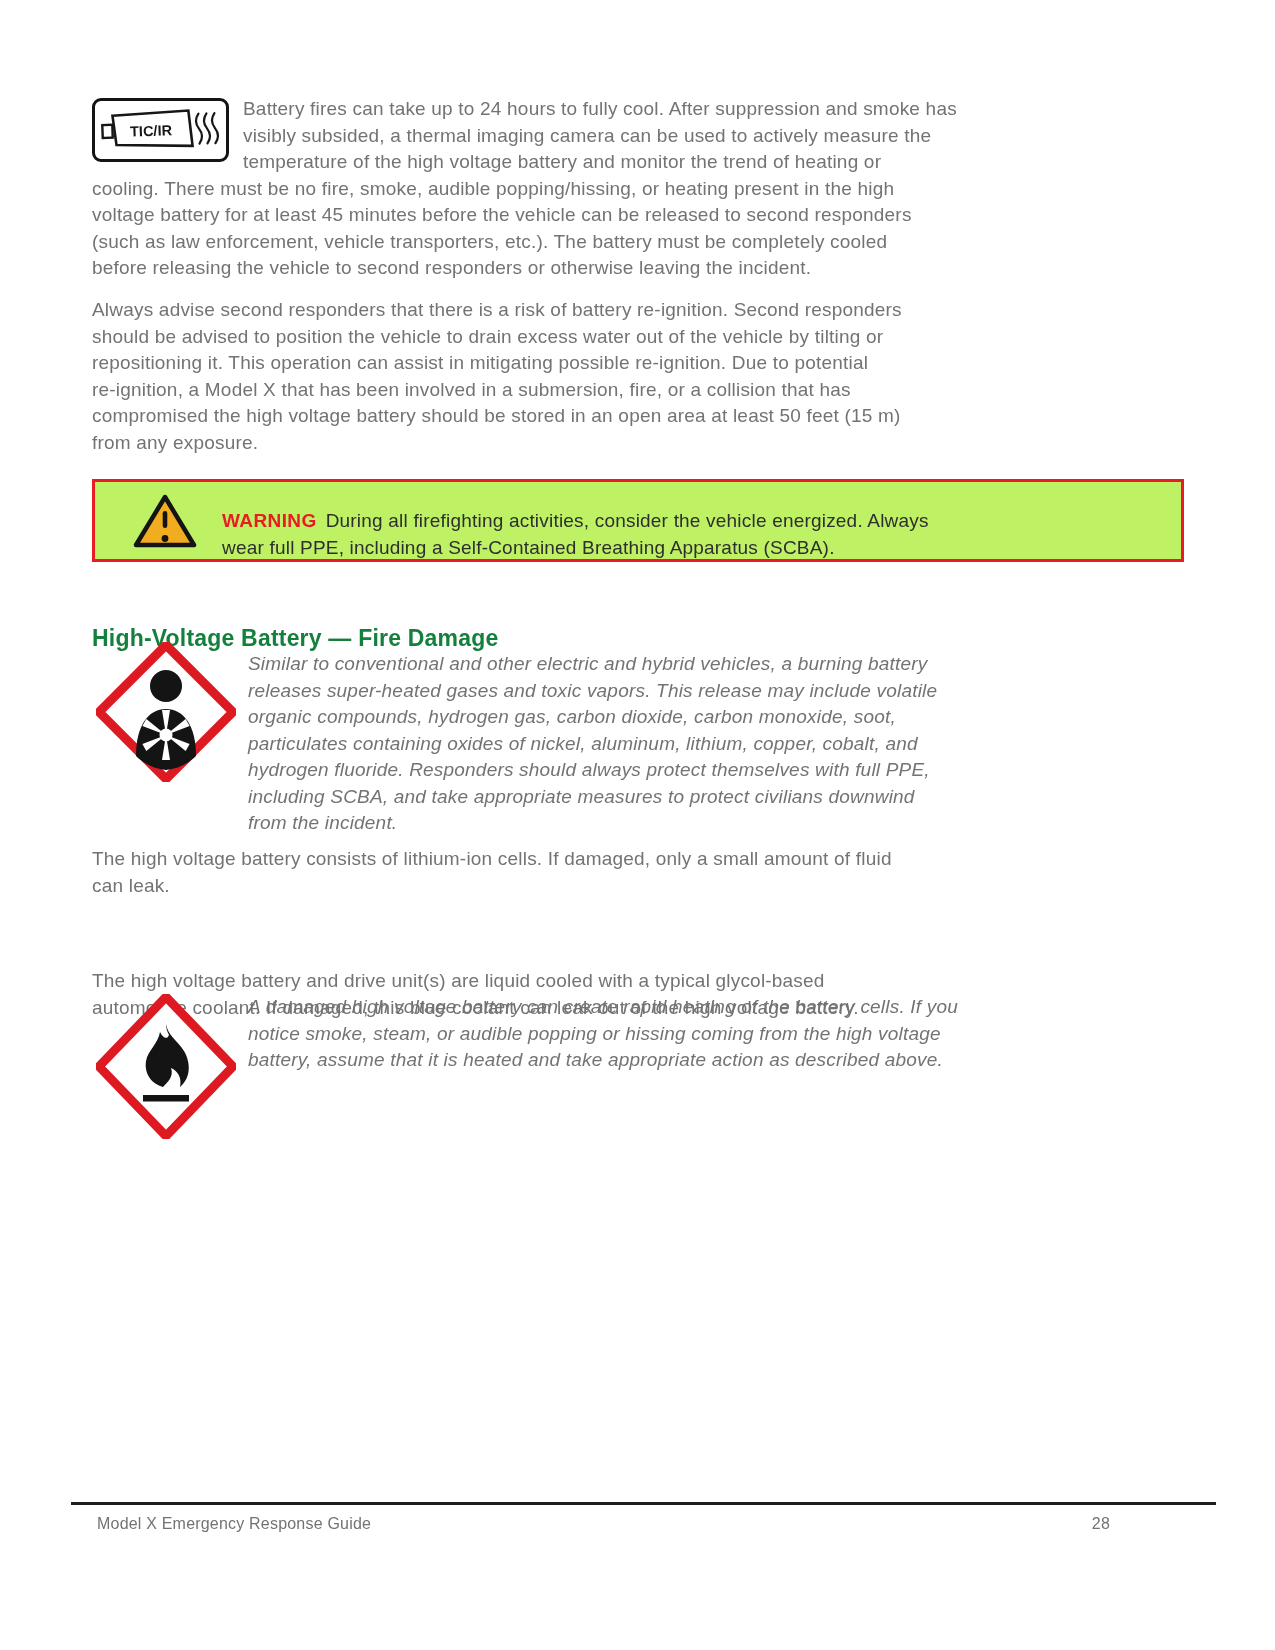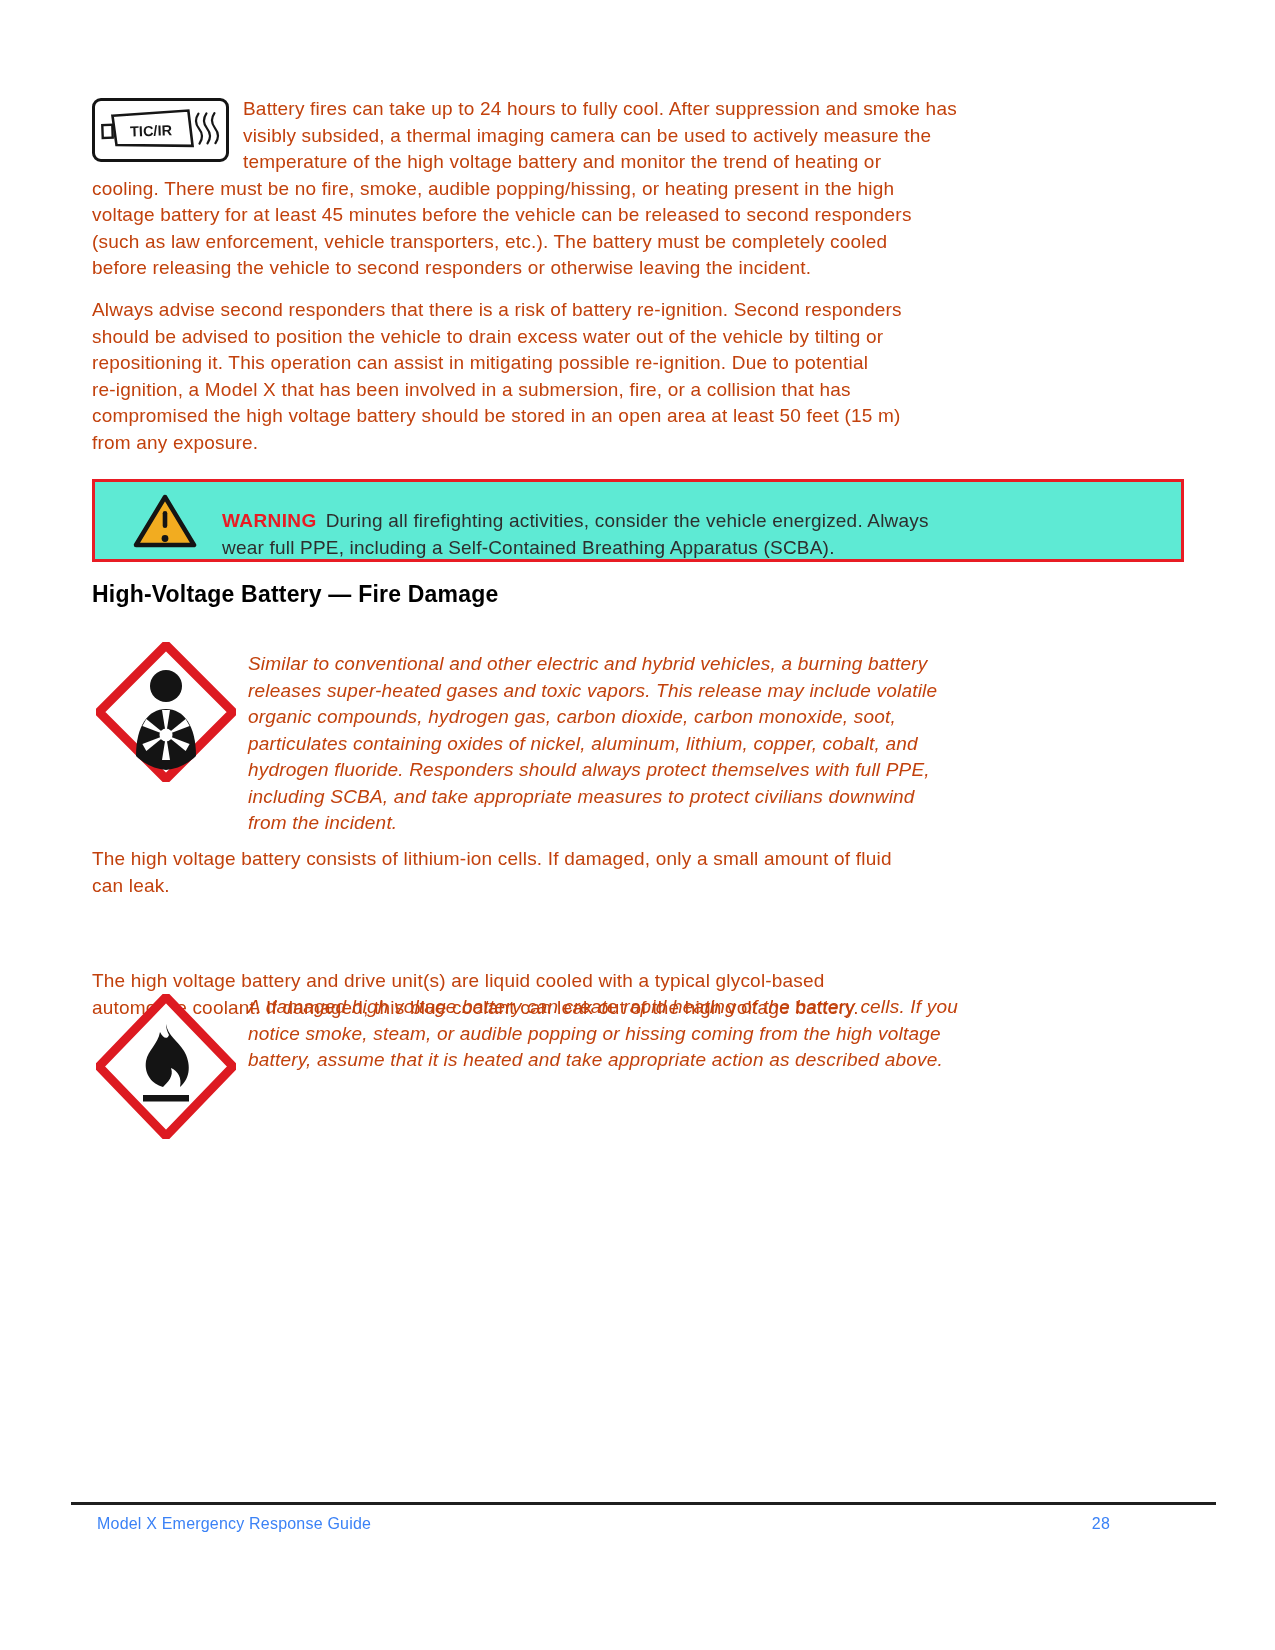--- a/index.html
+++ b/index.html
@@ -3,66 +3,66 @@
 <meta charset="utf-8">
 <style>
   html,body { margin:0; padding:0; background:#ffffff; }
   .page {
     position:relative; width:1275px; height:1650px; background:#ffffff;
     font-family:"Liberation Sans","DejaVu Sans",sans-serif;
     color:#2e2e2e; overflow:hidden;
   }
   .body-text {
     font-size:19px; line-height:26.5px; letter-spacing:0.2px;
-    white-space:pre-line; color:#c2410c;
+    white-space:pre-line; color:#737373;
   }
   .block { position:absolute; left:92px; width:1093px; }
   .p-tic   { top:96px; }
   .p-reig  { top:297px; }
   .p-cells { top:846px; }
   .p-cool  { top:968px; }
 
   
   .tic-box {
     float:left; width:131px; height:58px; margin:2px 14px 12px 0;
     border:3px solid #141414; border-radius:9px;
     display:flex; align-items:center; justify-content:center; background:#fff;
   }
   .tic-label { font:700 14.5px "Liberation Sans",sans-serif; fill:#161616; }
   .tic-line  { fill:none; stroke:#161616; }
   .wave { fill:none; stroke:#161616; stroke-width:2.2; stroke-linecap:round; }
 
   
   .warning-box {
     position:absolute; left:92px; top:479px; width:1092px; height:83px;
-    box-sizing:border-box; border:3px solid #e81c24; background:#5eead4;
+    box-sizing:border-box; border:3px solid #e81c24; background:#bef264;
     display:flex; align-items:center; padding-left:37px;
   }
   .warning-tri { flex:0 0 auto; margin-right:24px; }
   .warning-text { font-size:19px; line-height:27px; letter-spacing:0.2px; white-space:pre-line; color:#2e2e2e; }
   .warning-label { color:#e81c24; font-weight:700; margin-right:9px; letter-spacing:0.4px; }
 
   .heading {
-    position:absolute; left:92px; top:581px; margin:0;
-    font-size:23px; font-weight:700; color:#000000; letter-spacing:0.2px;
+    position:absolute; left:92px; top:625px; margin:0;
+    font-size:23px; font-weight:700; color:#15803d; letter-spacing:0.2px;
   }
 
   
   .hazard { position:absolute; left:92px; width:1093px; display:flex; align-items:flex-start;font-style:italic; }
   .hz-toxic { top:642px; }
   .hz-flam  { top:994px; }
   .hazard svg { flex:0 0 auto; margin-left:4px; margin-right:12px; }
   .hz-toxic .body-text { margin-top:9px; width:937px; }
   .hz-flam  .body-text { width:937px; }
 
   
   .footer { position:absolute; left:71px; top:1502px; width:1145px; border-top:3px solid #1f1f1f; }
   .frow {
     display:flex; justify-content:space-between; align-items:baseline;
-    padding:10px 106px 0 26px; font-size:16px; color:#3b82f6; letter-spacing:0.2px;
+    padding:10px 106px 0 26px; font-size:16px; color:#737373; letter-spacing:0.2px;
   }
 </style>
 </head>
 <body>
 
 <div class="page">
 
   <section class="block p-tic">
     <div class="tic-box">
       <svg width="122" height="52" viewBox="0 0 122 52">

